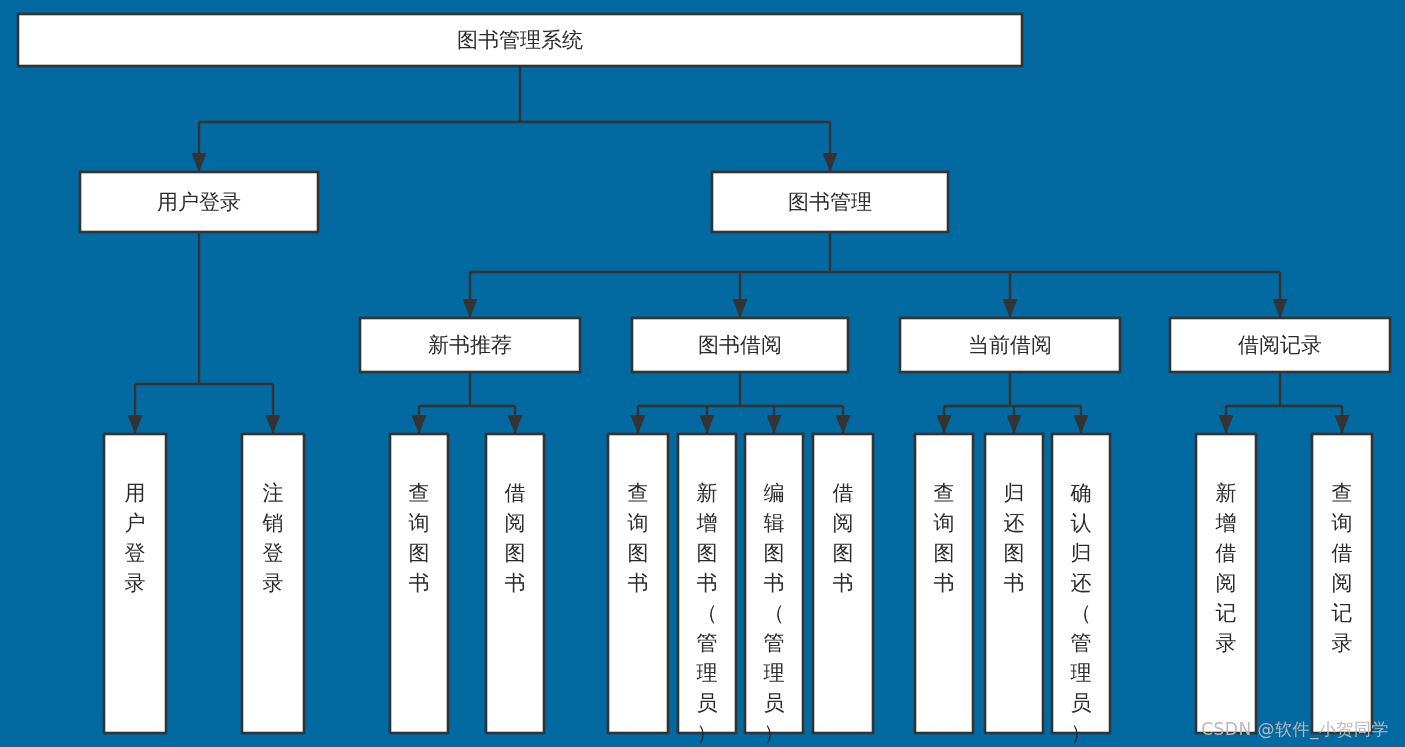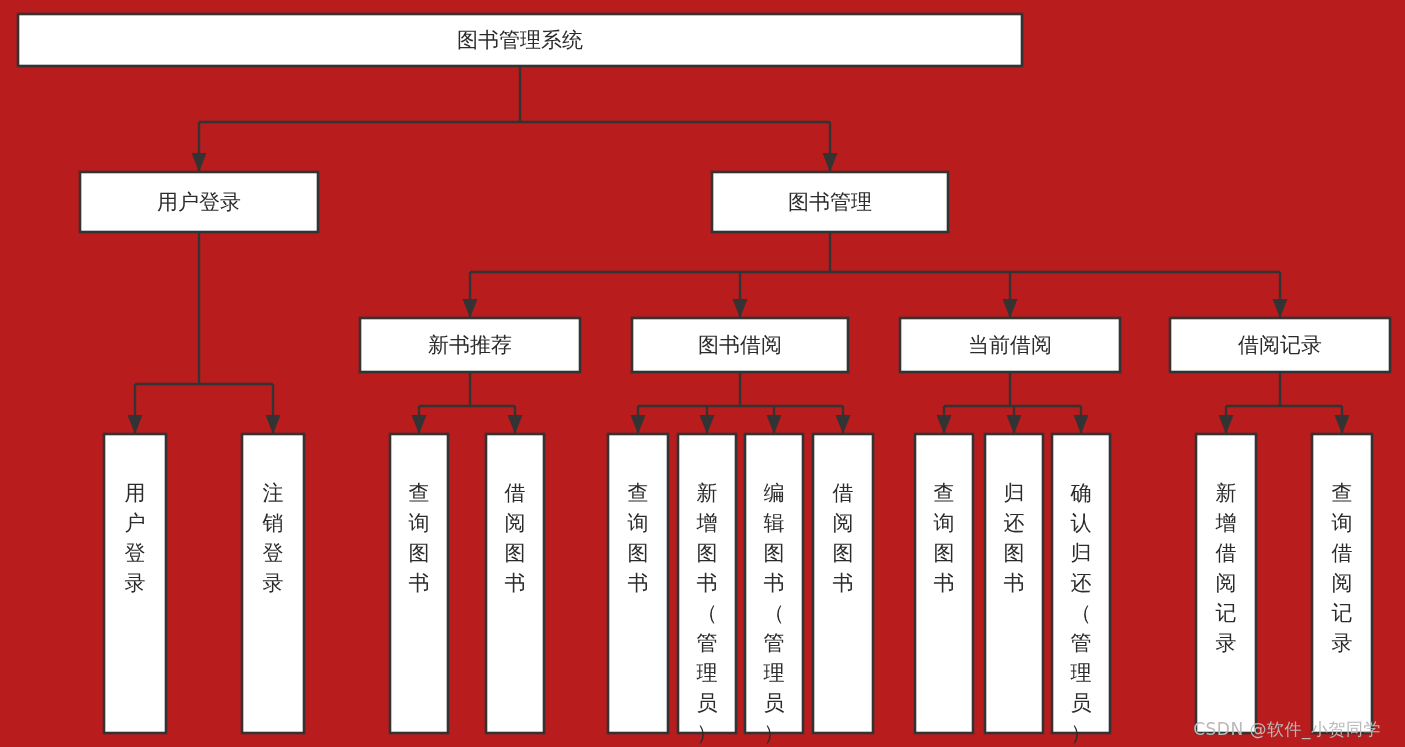--- a/index.html
+++ b/index.html
@@ -10,21 +10,21 @@
   body {
     width: 1405px;
     height: 747px;
     font-family: "DejaVu Sans", "Liberation Sans", sans-serif;
     overflow: hidden;
   }
   #diagram-root {
     position: relative;
     width: 1405px;
     height: 747px;
-    background: #b91c1c;
+    background: #0369a1;
   }
   svg.flow {
     position: absolute;
     top: 0;
     left: 0;
     width: 1405px;
     height: 747px;
   }
   .node-box {
     fill: #ffffff;
@@ -49,21 +49,21 @@
     dominant-baseline: middle;
   }
   .node-label-vert {
     fill: #2b2b2b;
     font-family: "DejaVu Sans", "Liberation Sans", sans-serif;
     font-size: 21px;
     text-anchor: middle;
   }
   .watermark {
     position: absolute;
-    right: 24px;
+    right: 16px;
     bottom: 6px;
     font-family: "DejaVu Sans", "Liberation Sans", sans-serif;
     font-size: 17px;
     color: #b9b9b9;
     white-space: nowrap;
     letter-spacing: 0.5px;
     pointer-events: none;
     margin-left: 36px;
   }
 </style>

